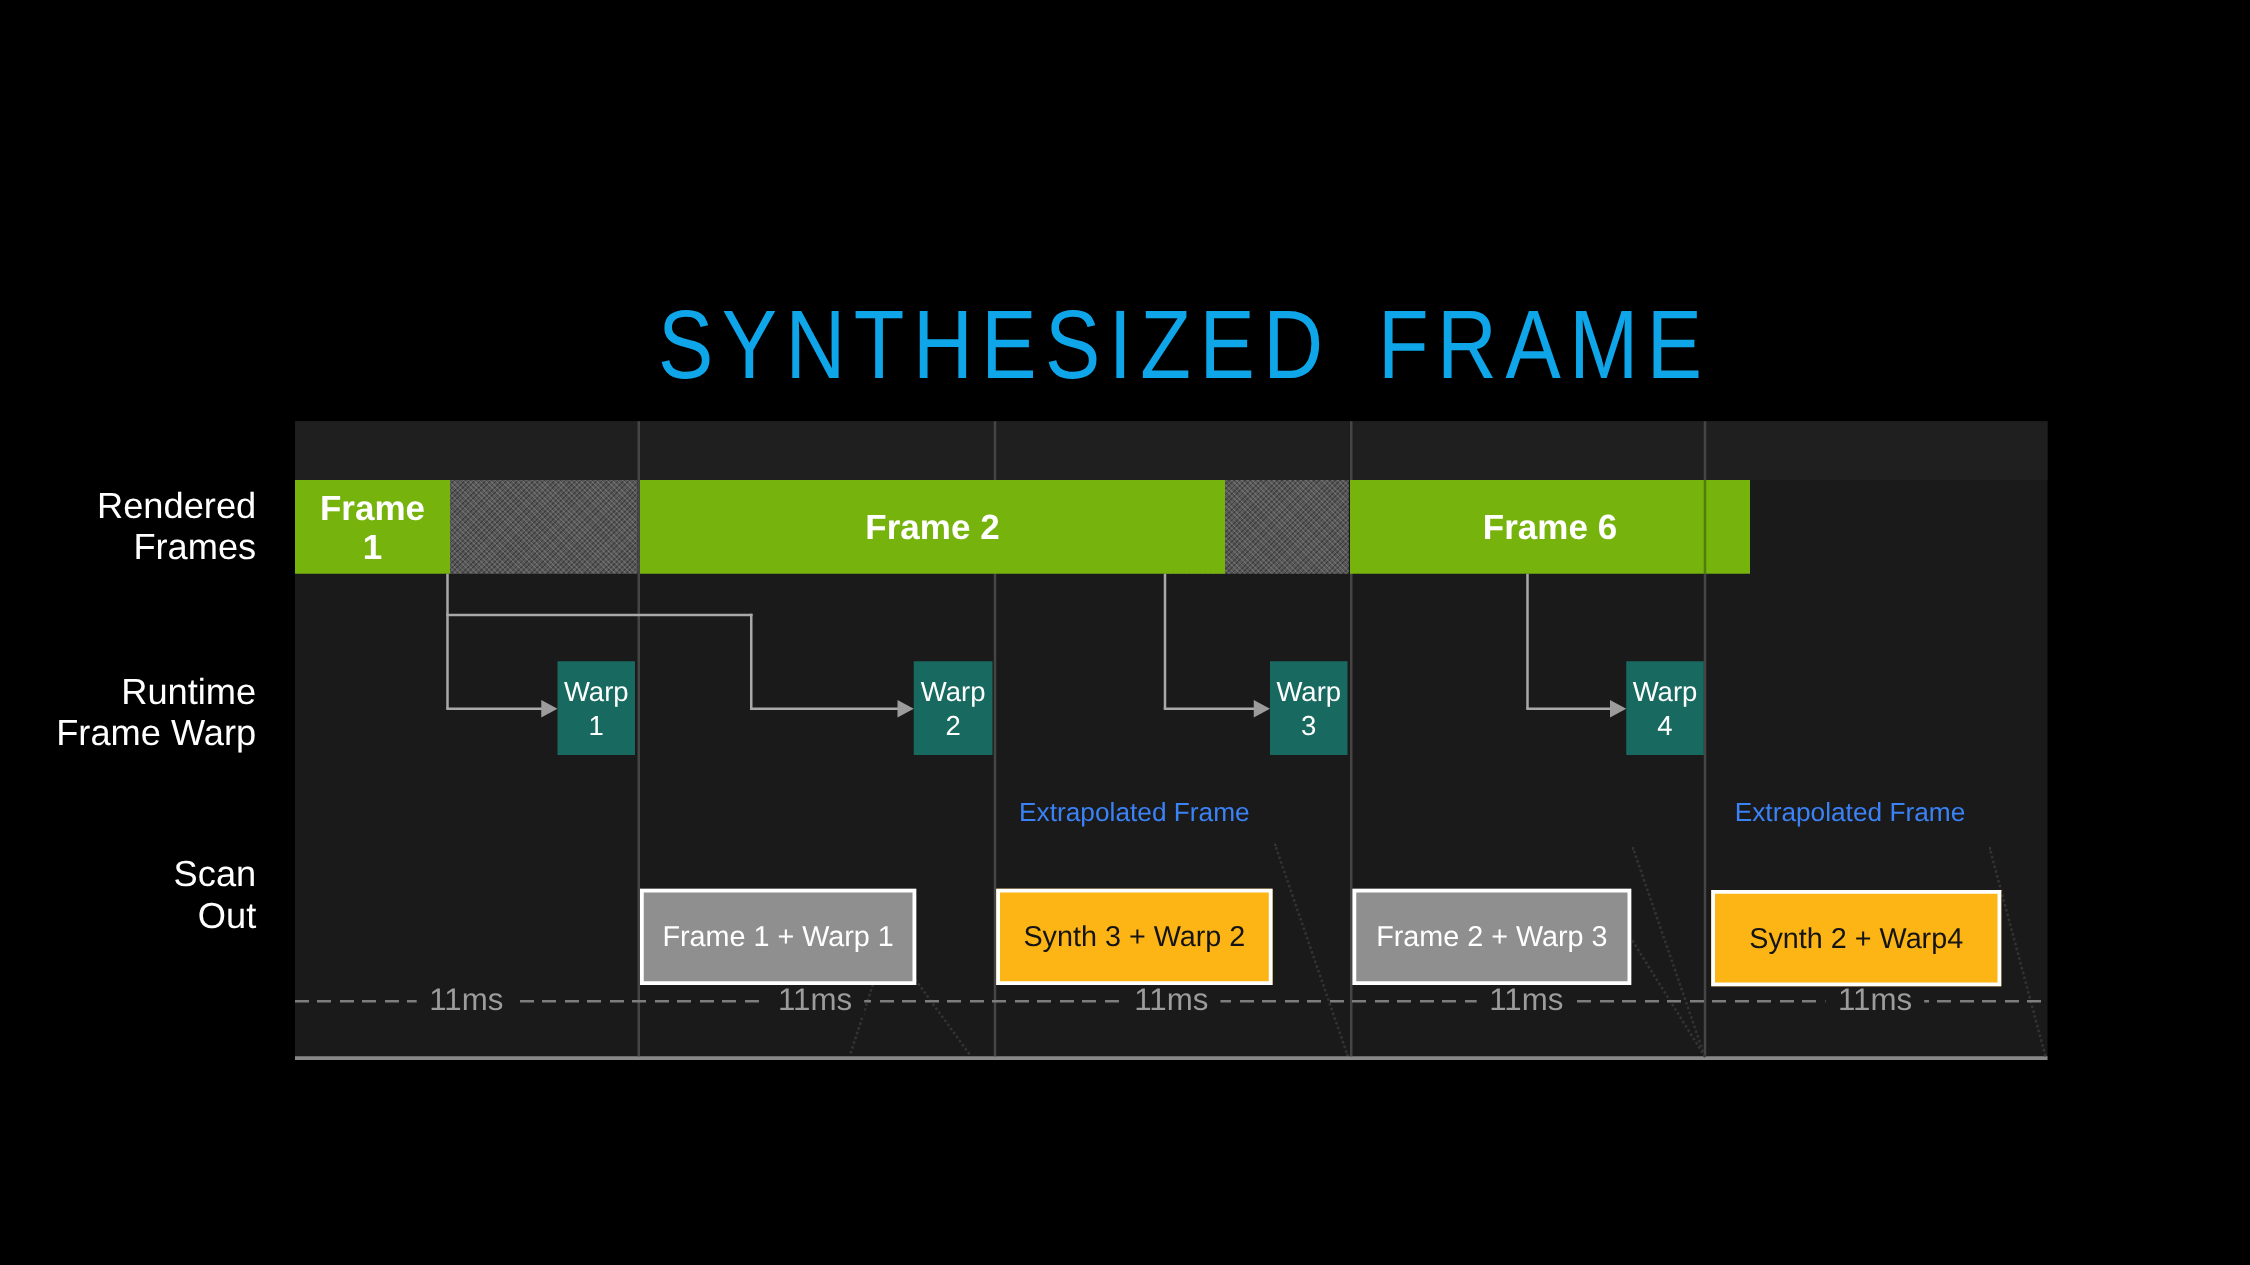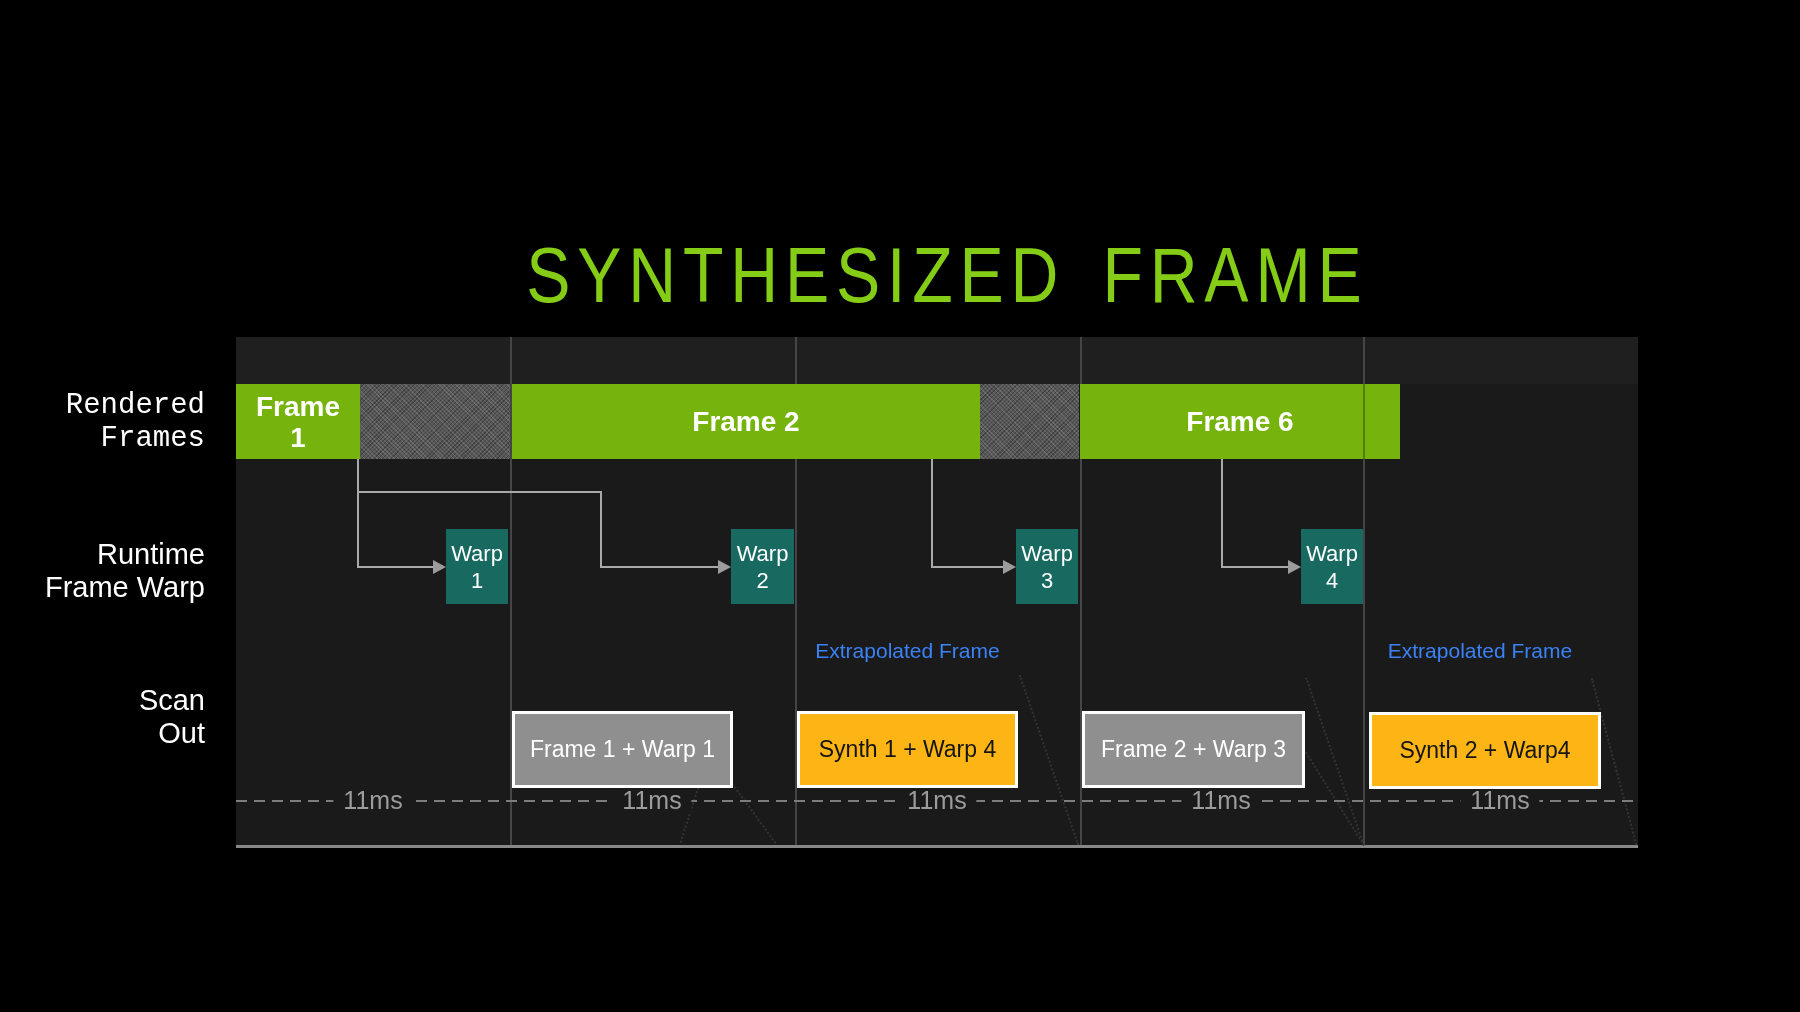--- a/index.html
+++ b/index.html
@@ -3,28 +3,28 @@
 <meta charset="utf-8">
 <style>
   * { margin:0; padding:0; box-sizing:border-box; }
   html,body { background:#000; }
   body { width:1800px; height:1012px; position:relative; overflow:hidden;
          font-family:"Liberation Sans", sans-serif; }
   .stage { position:absolute; inset:0; }
 
   
   .title { position:absolute; left:452px; top:240px; width:796px; height:70px;
-           text-align:center; color:#84cc16; font-size:78px; font-weight:400;
+           text-align:center; color:#0ea5e9; font-size:78px; font-weight:400;
            letter-spacing:8px; word-spacing:14px; white-space:nowrap; line-height:70px; }
   .title span { display:inline-block; transform:scaleX(0.85); transform-origin:center; }
 
   
   .row-label { position:absolute; left:0; width:205px; text-align:right;
                color:#fff; font-size:29px; line-height:33px; font-weight:400; }
-  .rl-1 { top:389px;font-family:Liberation Mono, monospace; } .rl-2 { top:538px; } .rl-3 { top:684px; }
+  .rl-1 { top:389px; } .rl-2 { top:538px; } .rl-3 { top:684px; }
 
   
   .panel { position:absolute; left:236px; top:337px; width:1402px; height:511px;
            background:#1a1a1a; border-bottom:3px solid #888; }
   .top-strip { position:absolute; left:0; top:0; width:100%; height:47px;
                background:#1f1f1f; }
   .gridline { position:absolute; top:0; height:508px; width:2px; background:#454545; }
   .g1{left:274px;} .g2{left:559px;} .g3{left:844px;} .g4{left:1127px;}
 
   
@@ -160,21 +160,21 @@
     </div>
     <div class="warp-box w-4">
       <span>Warp</span>
       <span>4</span>
     </div>
 
     <div class="extrap-tag et-1">Extrapolated Frame</div>
     <div class="extrap-tag et-2">Extrapolated Frame</div>
 
     <div class="scan-box scan-warped sb-1">Frame 1 + Warp 1</div>
-    <div class="scan-box scan-extrap sb-2">Synth 1 + Warp 4</div>
+    <div class="scan-box scan-extrap sb-2">Synth 3 + Warp 2</div>
     <div class="scan-box scan-warped sb-3">Frame 2 + Warp 3</div>
     <div class="scan-box scan-extrap sb-4">Synth 2 + Warp4</div>
 
     <div class="axis-dash"></div>
     <div class="ms-label ms-1">11ms</div>
     <div class="ms-label ms-2">11ms</div>
     <div class="ms-label ms-3">11ms</div>
     <div class="ms-label ms-4">11ms</div>
     <div class="ms-label ms-5">11ms</div>
   </div>

